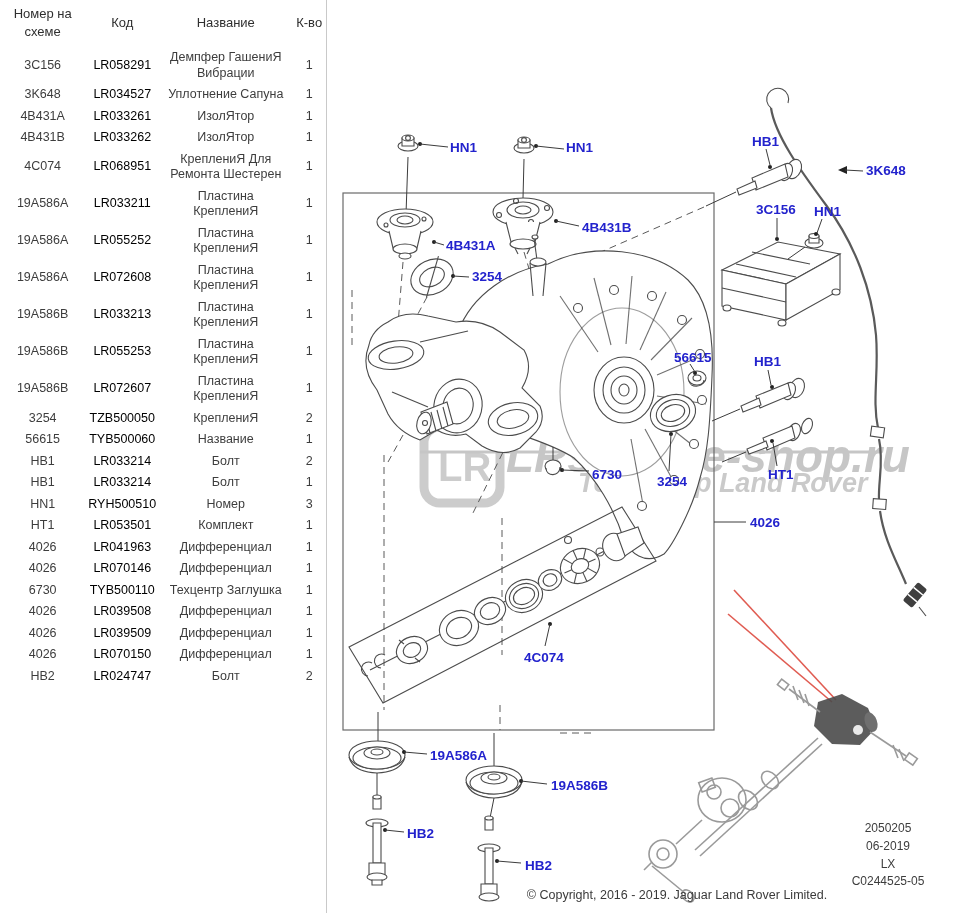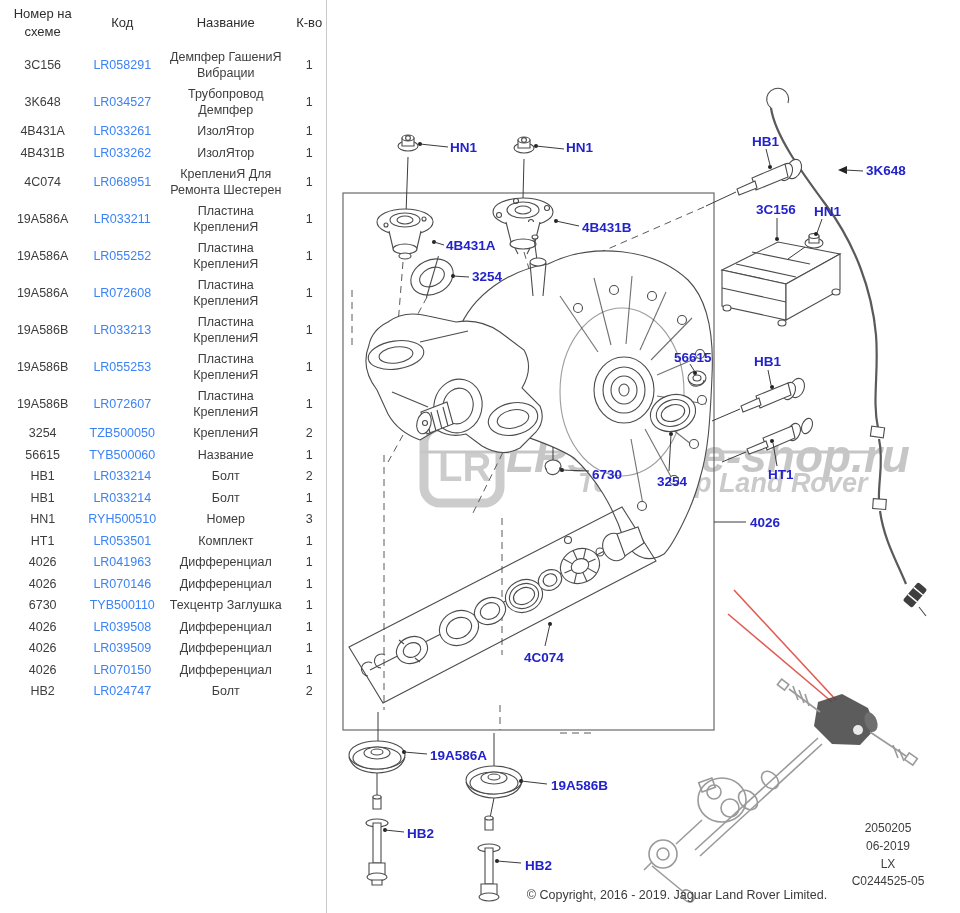--- a/index.html
+++ b/index.html
@@ -6,21 +6,21 @@
   .stage{position:relative;width:960px;height:913px;background:#fff;overflow:hidden;
          font-family:"Liberation Sans",sans-serif;}
   .table-pane{position:absolute;left:0;top:0;width:326px;}
   .divider{position:absolute;left:326px;top:0;width:1px;height:913px;background:#c9c9c9;}
   table.parts{width:100%;border-collapse:collapse;font-family:"Liberation Sans",sans-serif;
               font-size:12.5px;color:#3d3d3d;}
   table.parts th{font-size:13px;font-weight:normal;text-align:center;vertical-align:middle;
                  padding:5px 1px 6px;line-height:18px;color:#2f2f2f;}
   table.parts td{text-align:center;vertical-align:middle;padding:3px 1px;line-height:15.5px;}
   td.c-name{white-space:pre-line;}
-  .code-link{color:#3b82f6;text-decoration:none;cursor:pointer;}
+  .code-link{color:#000000;text-decoration:none;cursor:pointer;}
   svg.diagram{position:absolute;left:0;top:0;pointer-events:none;}
   .lbl{font:bold 13.5px "Liberation Sans",sans-serif;fill:#2323cd;}
   .meta-t{font:12px "Liberation Sans",sans-serif;fill:#3d3d3d;}
   .copy-t{font:12.5px "Liberation Sans",sans-serif;fill:#3a3a3a;}
   .wm-big{font:italic bold 46px "Liberation Sans",sans-serif;fill:#8e8e8e;}
   .wm-sub{font:italic bold 27px "Liberation Sans",sans-serif;fill:#979797;}
   .wm-logo{font:bold 40px "Liberation Sans",sans-serif;fill:#9a9a9a;}
   .ln{stroke:#4c4c4c;stroke-width:1.1;fill:none;}
   .lnw{stroke:#4c4c4c;stroke-width:1.1;fill:#fff;}
   .dash{stroke:#5a5a5a;stroke-width:1;fill:none;stroke-dasharray:7 5;}
@@ -55,21 +55,21 @@
             <td class="c-num">3C156</td>
             <td class="c-code"><a class="code-link">LR058291</a></td>
             <td class="c-name">Демпфер ГашениЯ
 Вибрации</td>
             <td class="c-qty">1</td>
           </tr>
 
           <tr>
             <td class="c-num">3K648</td>
             <td class="c-code"><a class="code-link">LR034527</a></td>
-            <td class="c-name">Трубопровод Демпфер</td>
+            <td class="c-name">Уплотнение Сапуна</td>
             <td class="c-qty">1</td>
           </tr>
 
           <tr>
             <td class="c-num">4B431A</td>
             <td class="c-code"><a class="code-link">LR033261</a></td>
             <td class="c-name">ИзолЯтор</td>
             <td class="c-qty">1</td>
           </tr>
 

